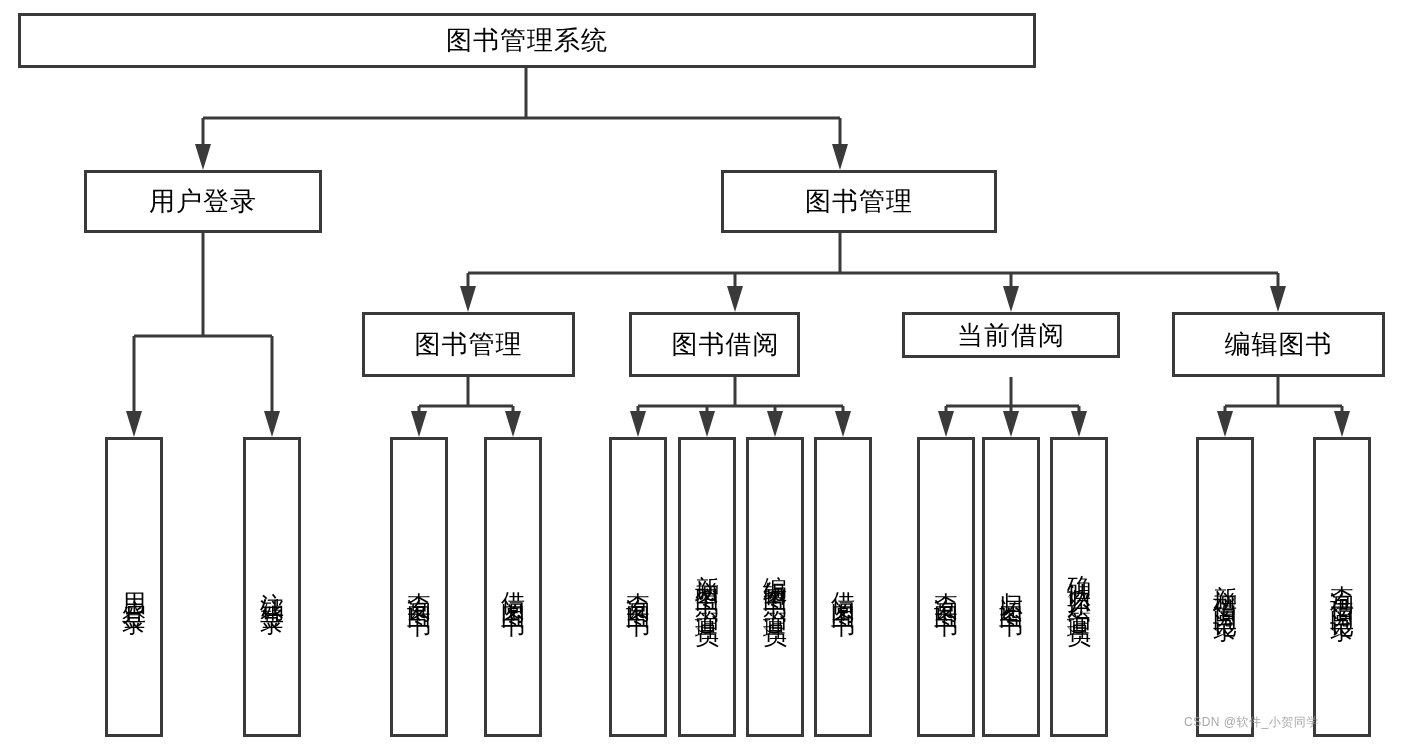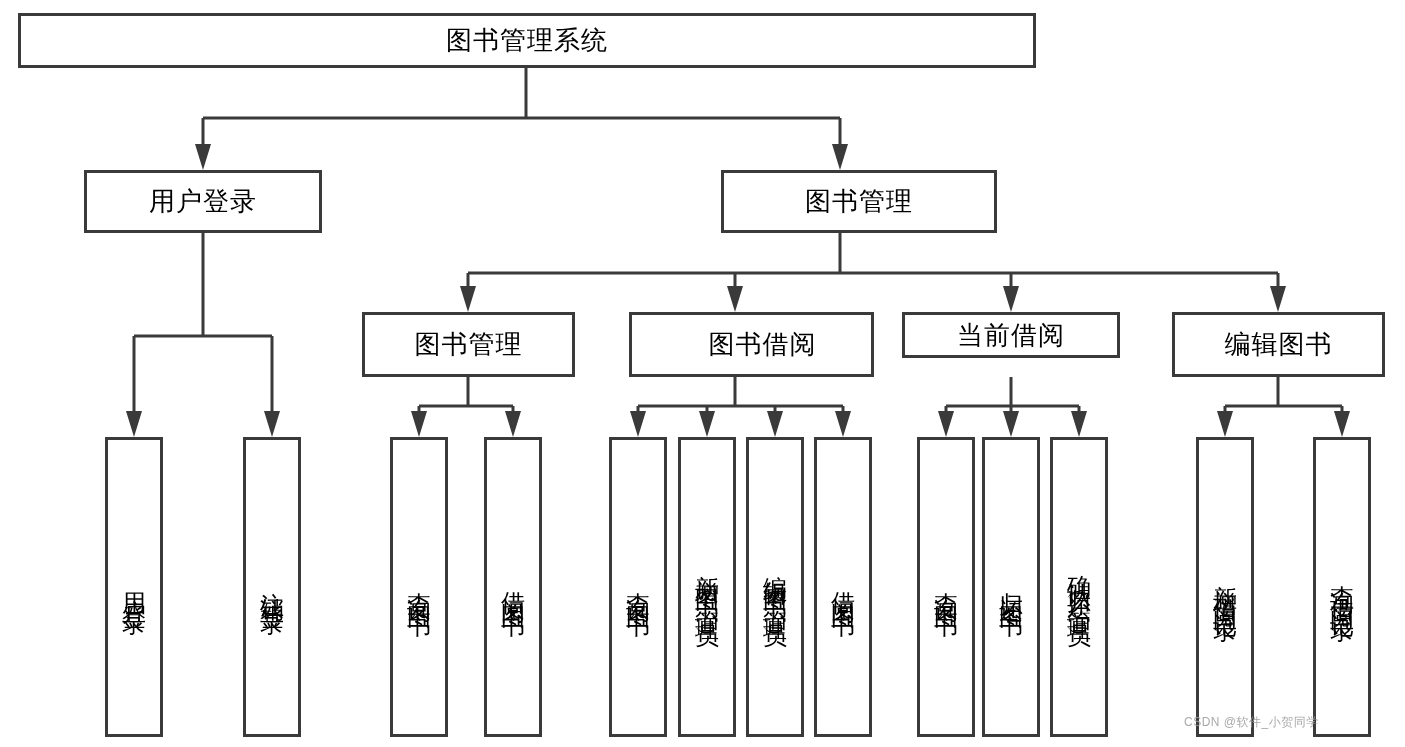--- a/index.html
+++ b/index.html
@@ -82,21 +82,21 @@
              M1071 411 L1087 411 L1079 437 Z  M1217 411 L1233 411 L1225 437 Z
              M1334 411 L1350 411 L1342 437 Z"></path>
   </svg>
 
   <div class="node h-node" style="left:18px; top:13px; width:1018px; height:55px;">图书管理系统</div>
 
   <div class="node h-node" style="left:84px; top:170px; width:238px; height:63px;">用户登录</div>
   <div class="node h-node" style="left:721px; top:170px; width:276px; height:63px;">图书管理</div>
 
   <div class="node h-node" style="left:362px; top:312px; width:213px; height:65px;">图书管理</div>
-  <div class="node h-node" style="left:629px; top:312px; width:245px; height:65px;padding-left:22px;">图书借阅</div>
+  <div class="node h-node" style="left:629px; top:312px; width:171px; height:65px;padding-left:22px;">图书借阅</div>
   <div class="node h-node" style="left:902px; top:312px; width:218px; height:46px;">当前借阅</div>
   <div class="node h-node" style="left:1172px; top:312px; width:213px; height:65px;">编辑图书</div>
 
   <div class="node v-node" style="left:105px; top:437px; width:58px; height:300px;">用户登录</div>
   <div class="node v-node" style="left:243px; top:437px; width:58px; height:300px;">注销登录</div>
 
   <div class="node v-node" style="left:390px; top:437px; width:58px; height:300px;">查询图书</div>
   <div class="node v-node" style="left:484px; top:437px; width:58px; height:300px;">借阅图书</div>
 
   <div class="node v-node" style="left:609px; top:437px; width:58px; height:300px;">查询图书</div>

